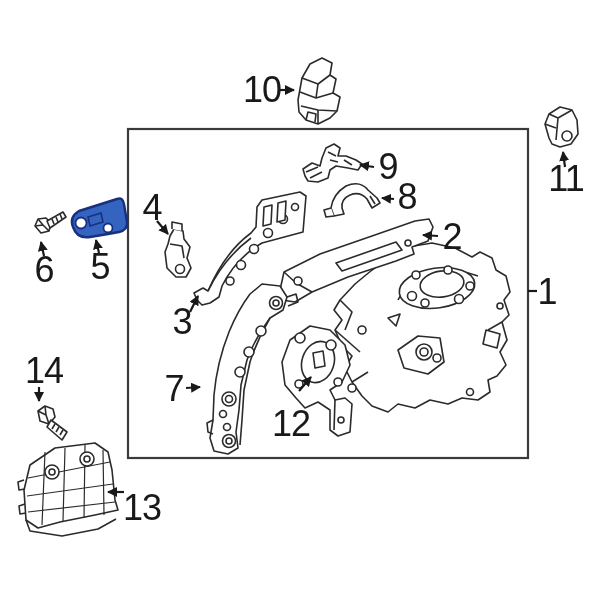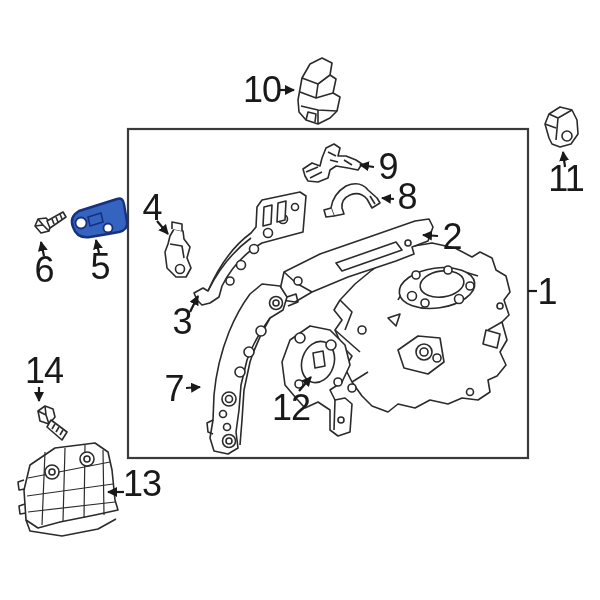--- a/index.html
+++ b/index.html
@@ -222,17 +222,17 @@
 <div class="callout" style="left:452px; top:237px;">2</div>
 <div class="callout" style="left:182px; top:322px;">3</div>
 <div class="callout" style="left:152px; top:208px;">4</div>
 <div class="callout" style="left:100px; top:267px;">5</div>
 <div class="callout" style="left:44px;  top:270px;">6</div>
 <div class="callout" style="left:174px; top:389px;">7</div>
 <div class="callout" style="left:407px; top:197px;">8</div>
 <div class="callout" style="left:388px; top:167px;">9</div>
 <div class="callout" style="left:262px; top:90px;">10</div>
 <div class="callout" style="left:566px; top:179px;">11</div>
-<div class="callout" style="left:291px; top:408px;">12</div>
-<div class="callout" style="left:142px; top:484px;">13</div>
+<div class="callout" style="left:291px; top:424px;">12</div>
+<div class="callout" style="left:142px; top:508px;">13</div>
 <div class="callout" style="left:44px;  top:371px;">14</div>
 
 </div>
 
 </body></html>

